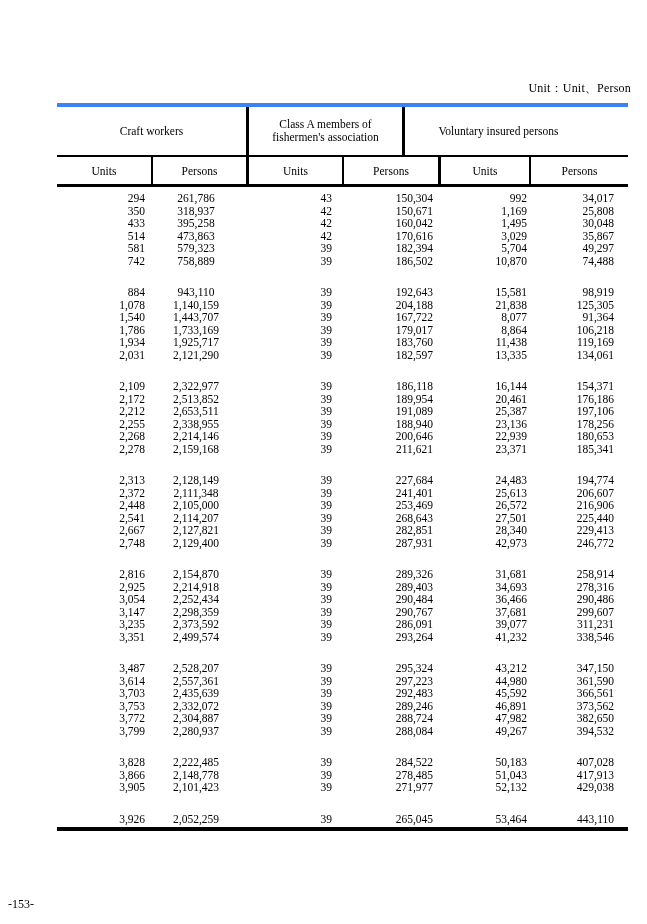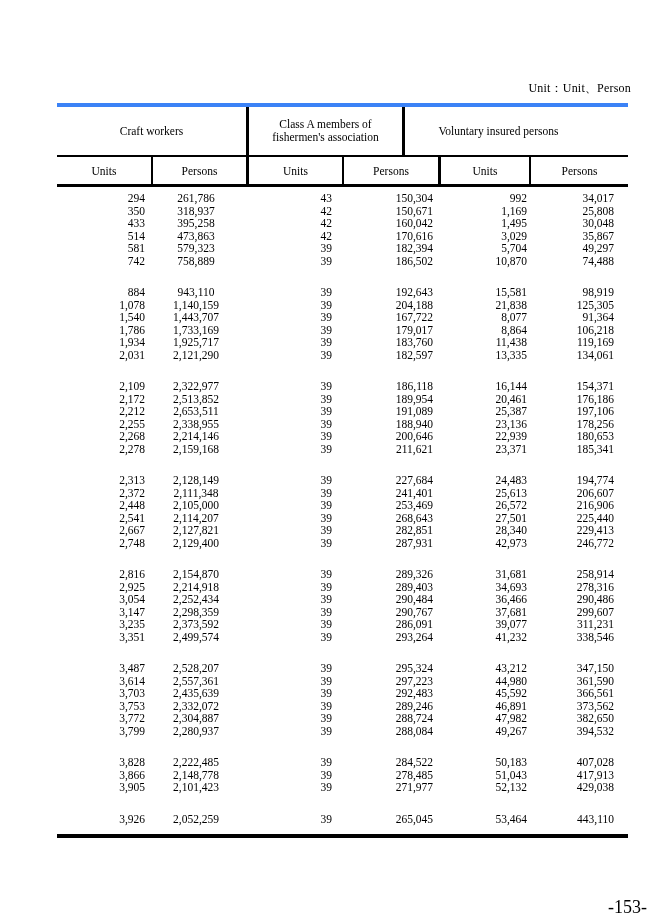--- a/index.html
+++ b/index.html
@@ -48,41 +48,41 @@
     font-size: 11.5px;
   }
   .s1 { width: 96px; border-right: 2px solid #000; }
   .s2 { width: 96px; border-right: 3px solid #000; }
   .s3 { width: 95px; border-right: 2px solid #000; }
   .s4 { width: 97px; border-right: 3px solid #000; }
   .s5 { width: 90px; border-right: 2px solid #000; }
   .s6 { width: 97px; }
 
   
-  .tbody { border-top: 3px solid #000; padding: 5px 0 9px 0; }
+  .tbody { border-top: 3px solid #000; padding: 5px 0 2px 0; }
   .row-group + .row-group { margin-top: 19px; }
   .data-row { display: flex; height: 12.5px; }
   .cell {
     font-size: 11.5px; line-height: 12.5px;
     text-align: right;
     white-space: nowrap;
   }
   .c1 { width: 96px; padding-right: 8px; }
   .c2 { width: 96px; padding-right: 10px; text-align: center; }
   .c3 { width: 95px; padding-right: 12px; }
   .c4 { width: 97px; padding-right: 8px; }
   .c5 { width: 90px; padding-right: 4px; }
   .c6 { width: 97px; padding-right: 14px; }
 
   .page-number {
     position: absolute;
     left: 8px; right: 0;
     top: 897px;
-    text-align: right;
-    font-size: 18px;
+    text-align: left;
+    font-size: 12px;
   }
 </style>
 </head>
 <body>
 
 <div class="page">
 
   <div class="unit-note">Unit：Unit、Person</div>
 
   <div class="stat-table">

